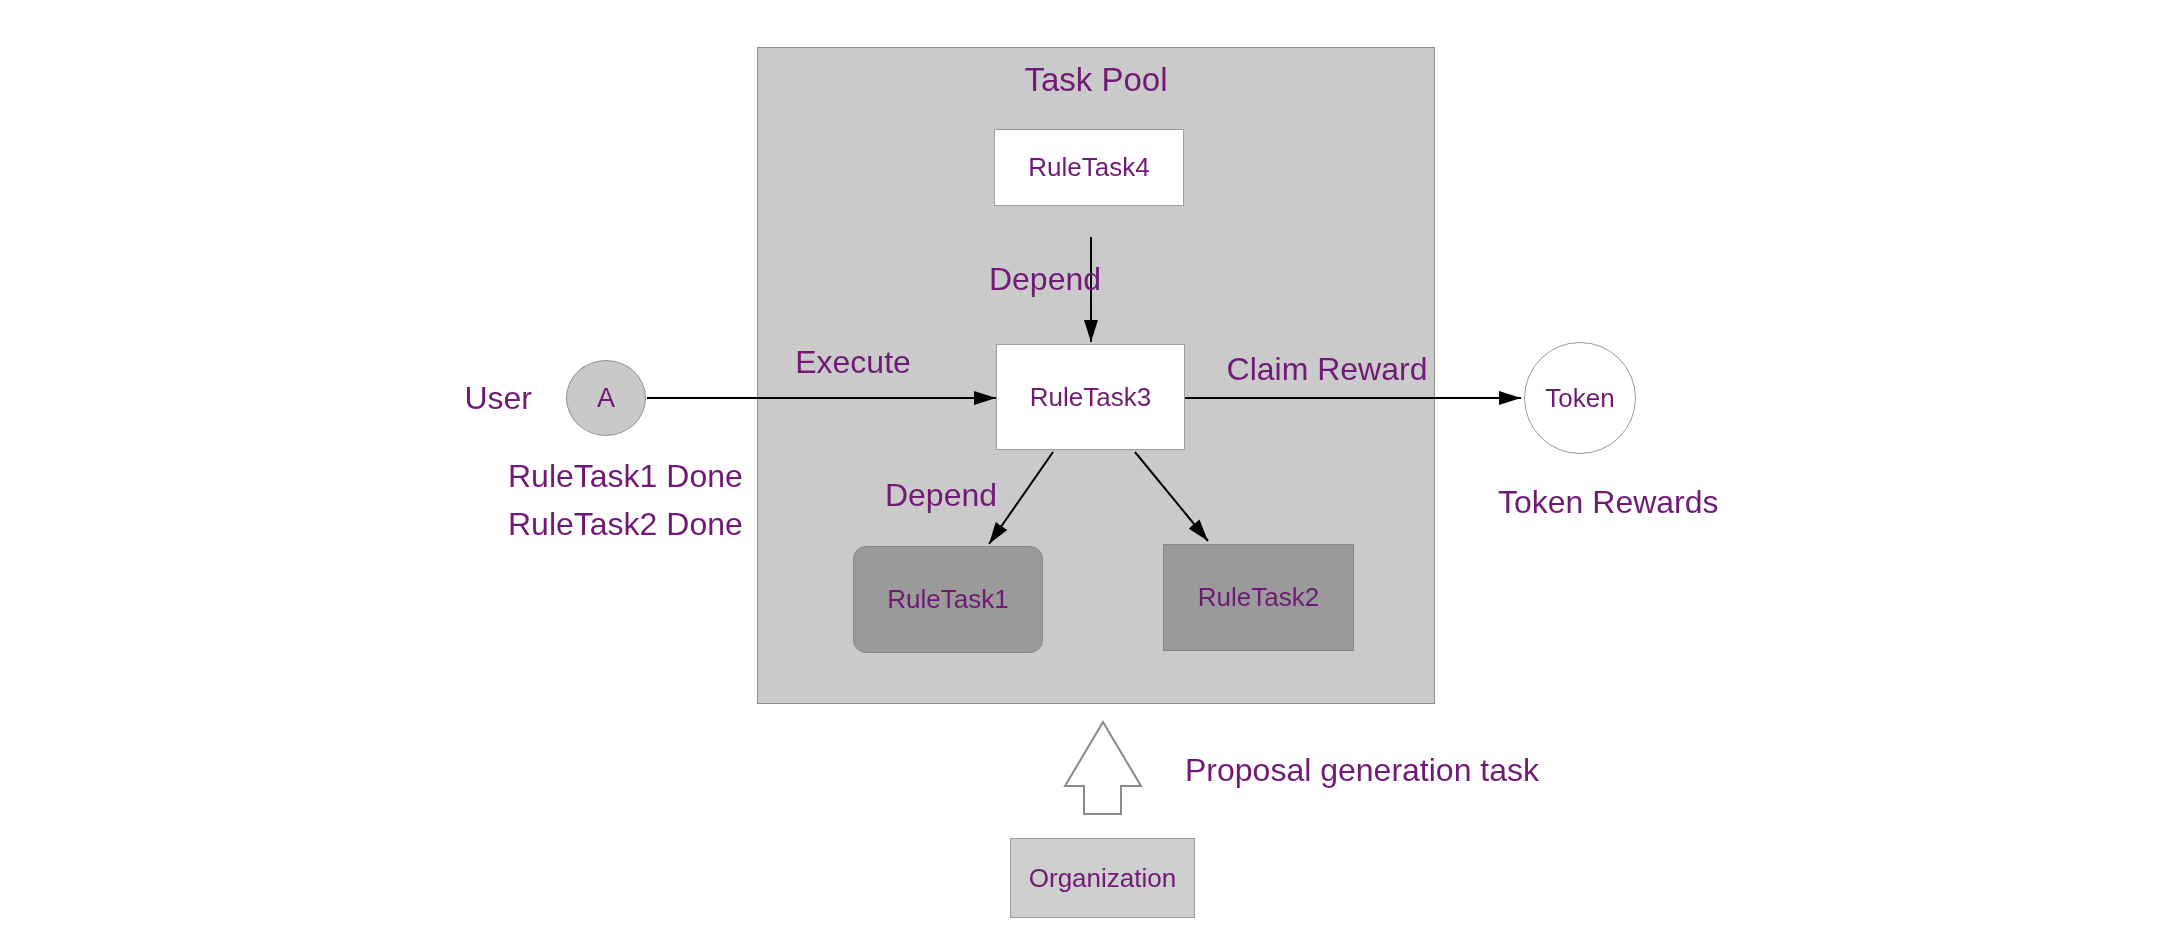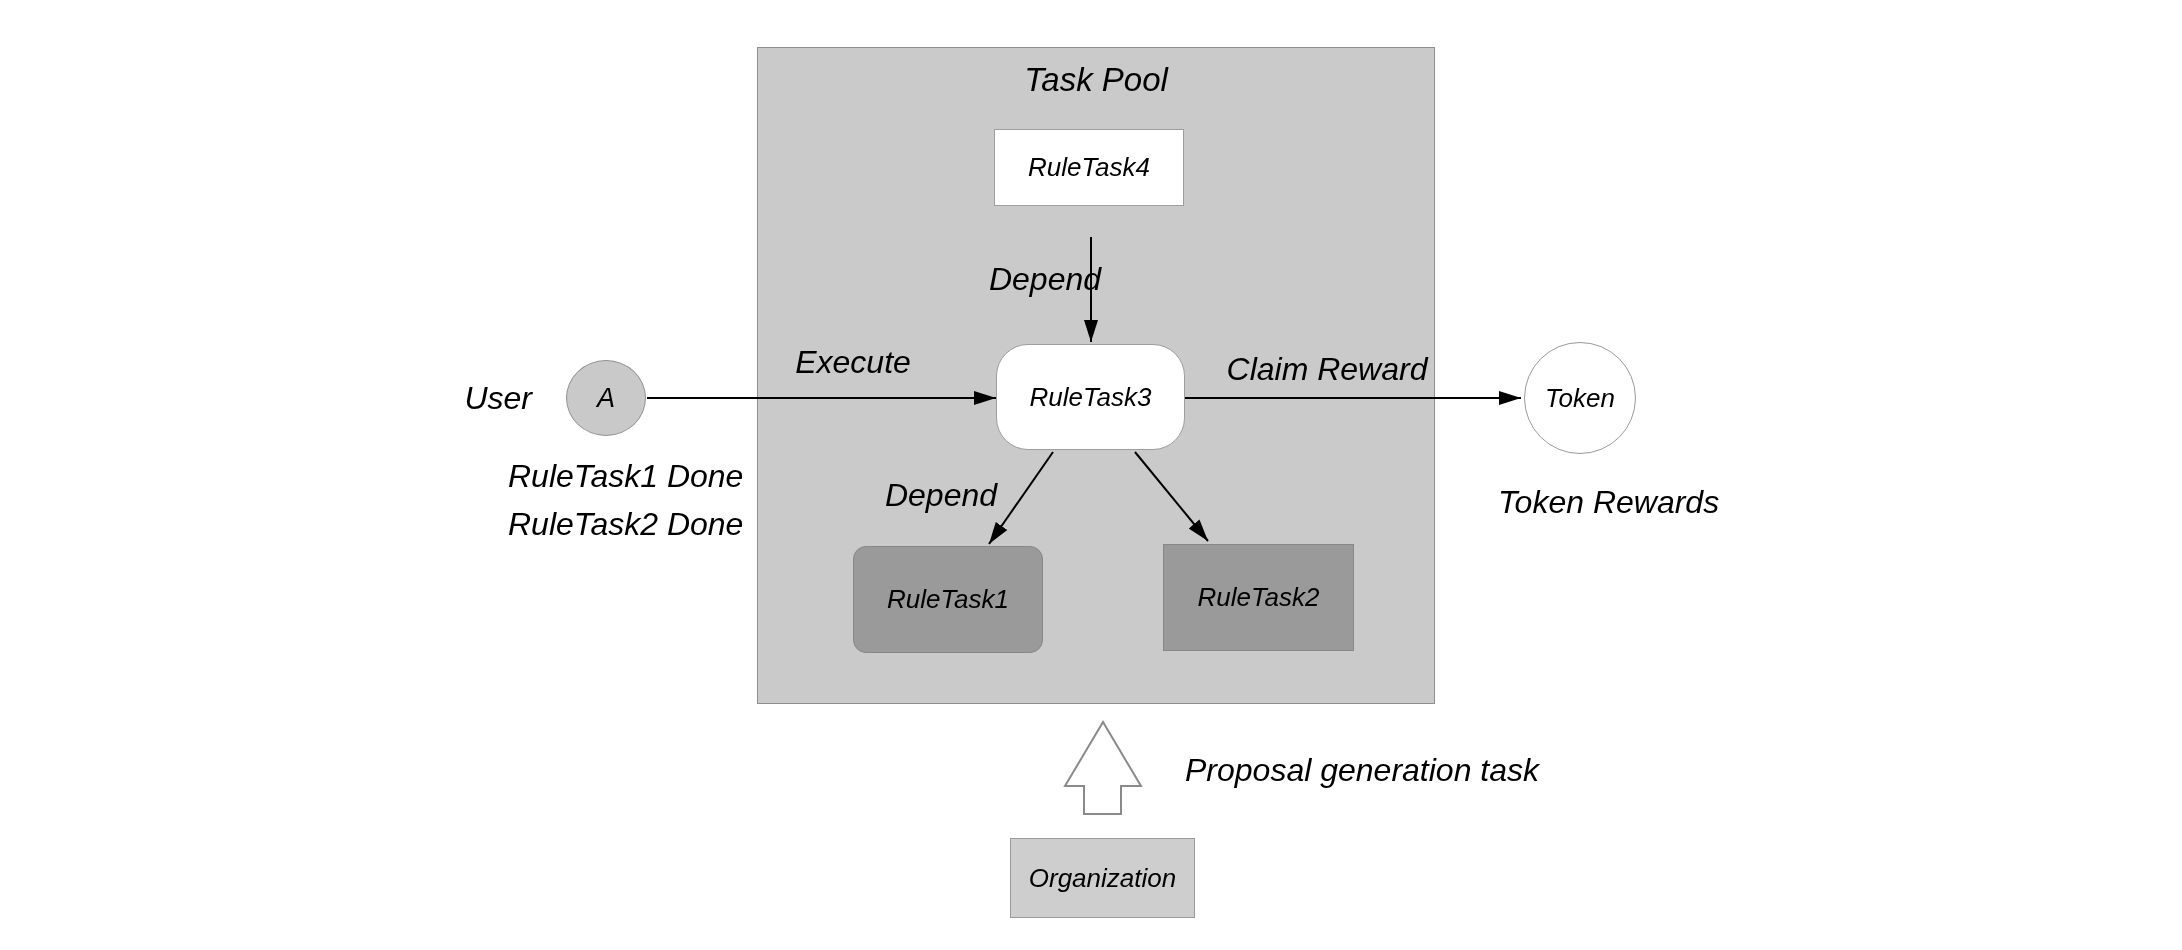--- a/index.html
+++ b/index.html
@@ -2,23 +2,22 @@
 <html><head>
 <meta charset="utf-8">
 <style>
   html, body { margin: 0; padding: 0; background: #ffffff; }
   .canvas {
     position: relative;
     width: 2182px;
     height: 950px;
     background: #ffffff;
     font-family: "Liberation Sans", sans-serif;
-    color: #000000;
+    color: #701a75;
     overflow: hidden;
-    font-style: italic;
   }
   .layer-svg {
     position: absolute;
     left: 0; top: 0;
     width: 2182px; height: 950px;
     z-index: 2;
   }
   .pool {
     position: absolute;
     left: 757px; top: 47px;
@@ -33,21 +32,21 @@
     display: flex;
     align-items: center;
     justify-content: center;
     box-sizing: border-box;
     font-size: 26px;
     z-index: 3;
   }
   .node-white { background: #ffffff; border: 1.5px solid #9e9e9e; }
   .node-dark  { background: #9a9a9a; border: 1.5px solid #878787; }
   .rt4 { left: 994px;  top: 129px; width: 190px; height: 77px; }
-  .rt3 { left: 996px;  top: 344px; width: 189px; height: 106px; border-radius: 32px; }
+  .rt3 { left: 996px;  top: 344px; width: 189px; height: 106px; }
   .rt1 { left: 853px;  top: 546px; width: 190px; height: 107px; border-radius: 13px; }
   .rt2 { left: 1163px; top: 544px; width: 191px; height: 107px; align-items: center; }
   .org { left: 1010px; top: 838px; width: 185px; height: 80px; background: #cecece; border: 1.5px solid #9a9a9a; }
   .circle {
     position: absolute;
     display: flex;
     align-items: center;
     justify-content: center;
     box-sizing: border-box;
     border-radius: 50%;

